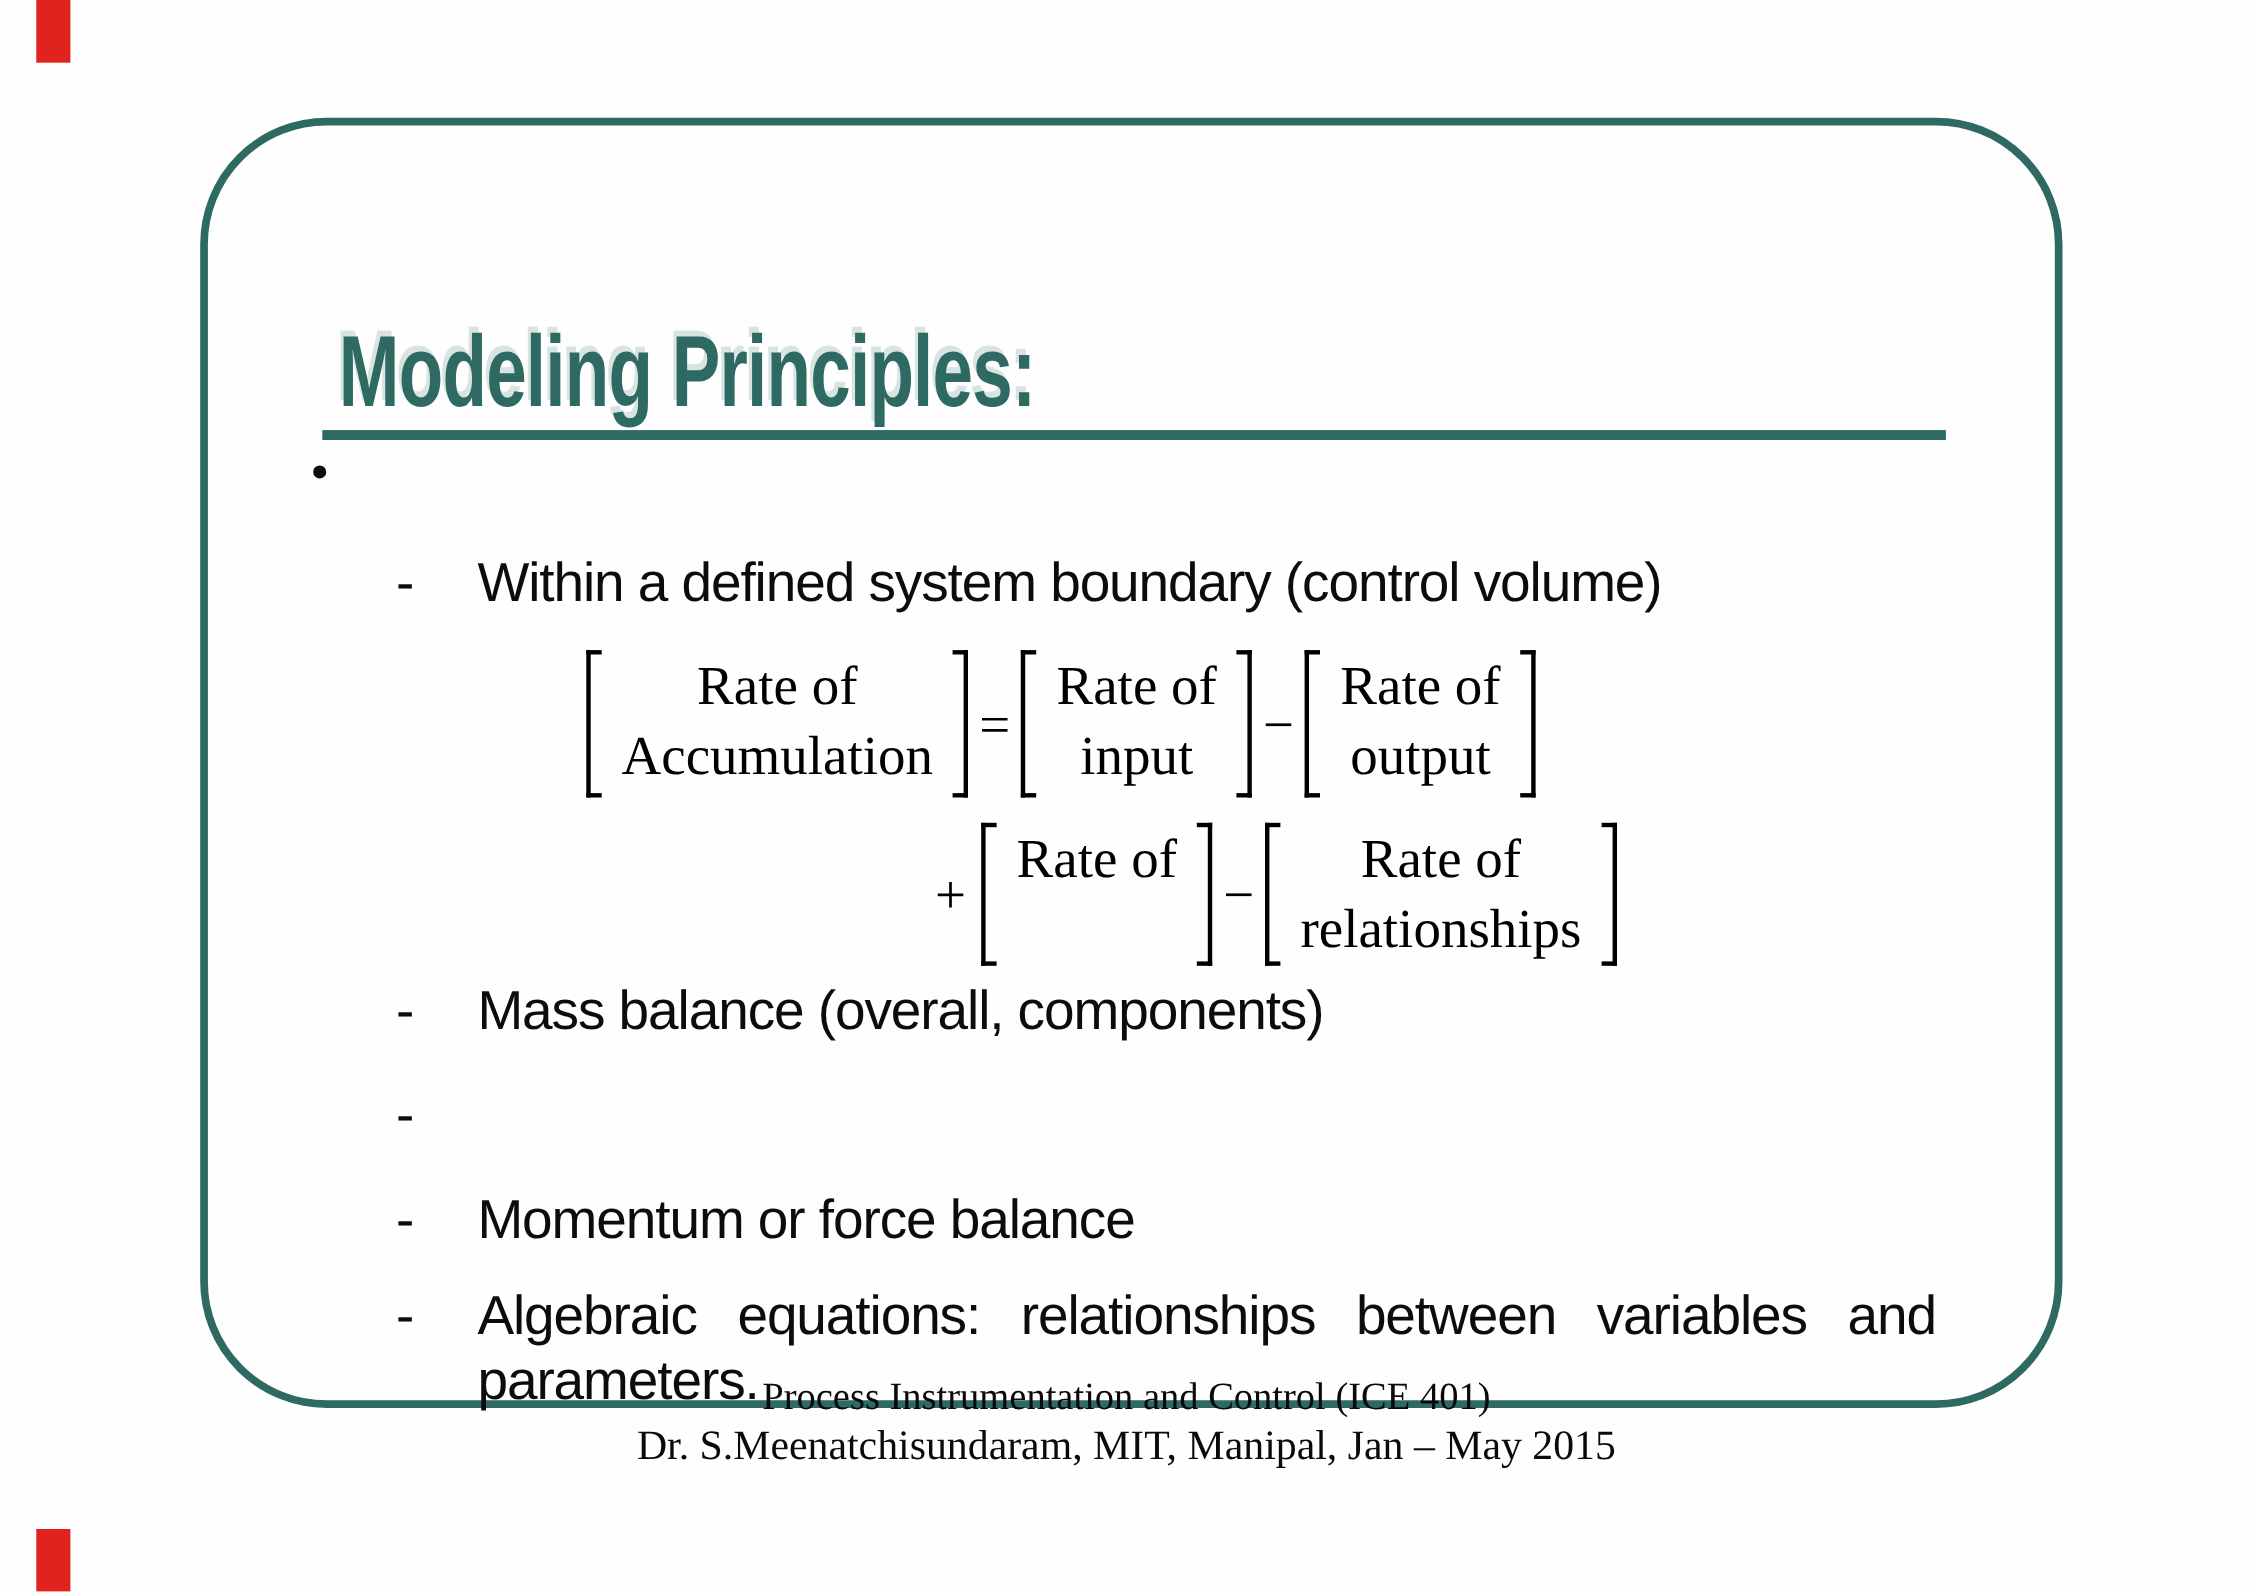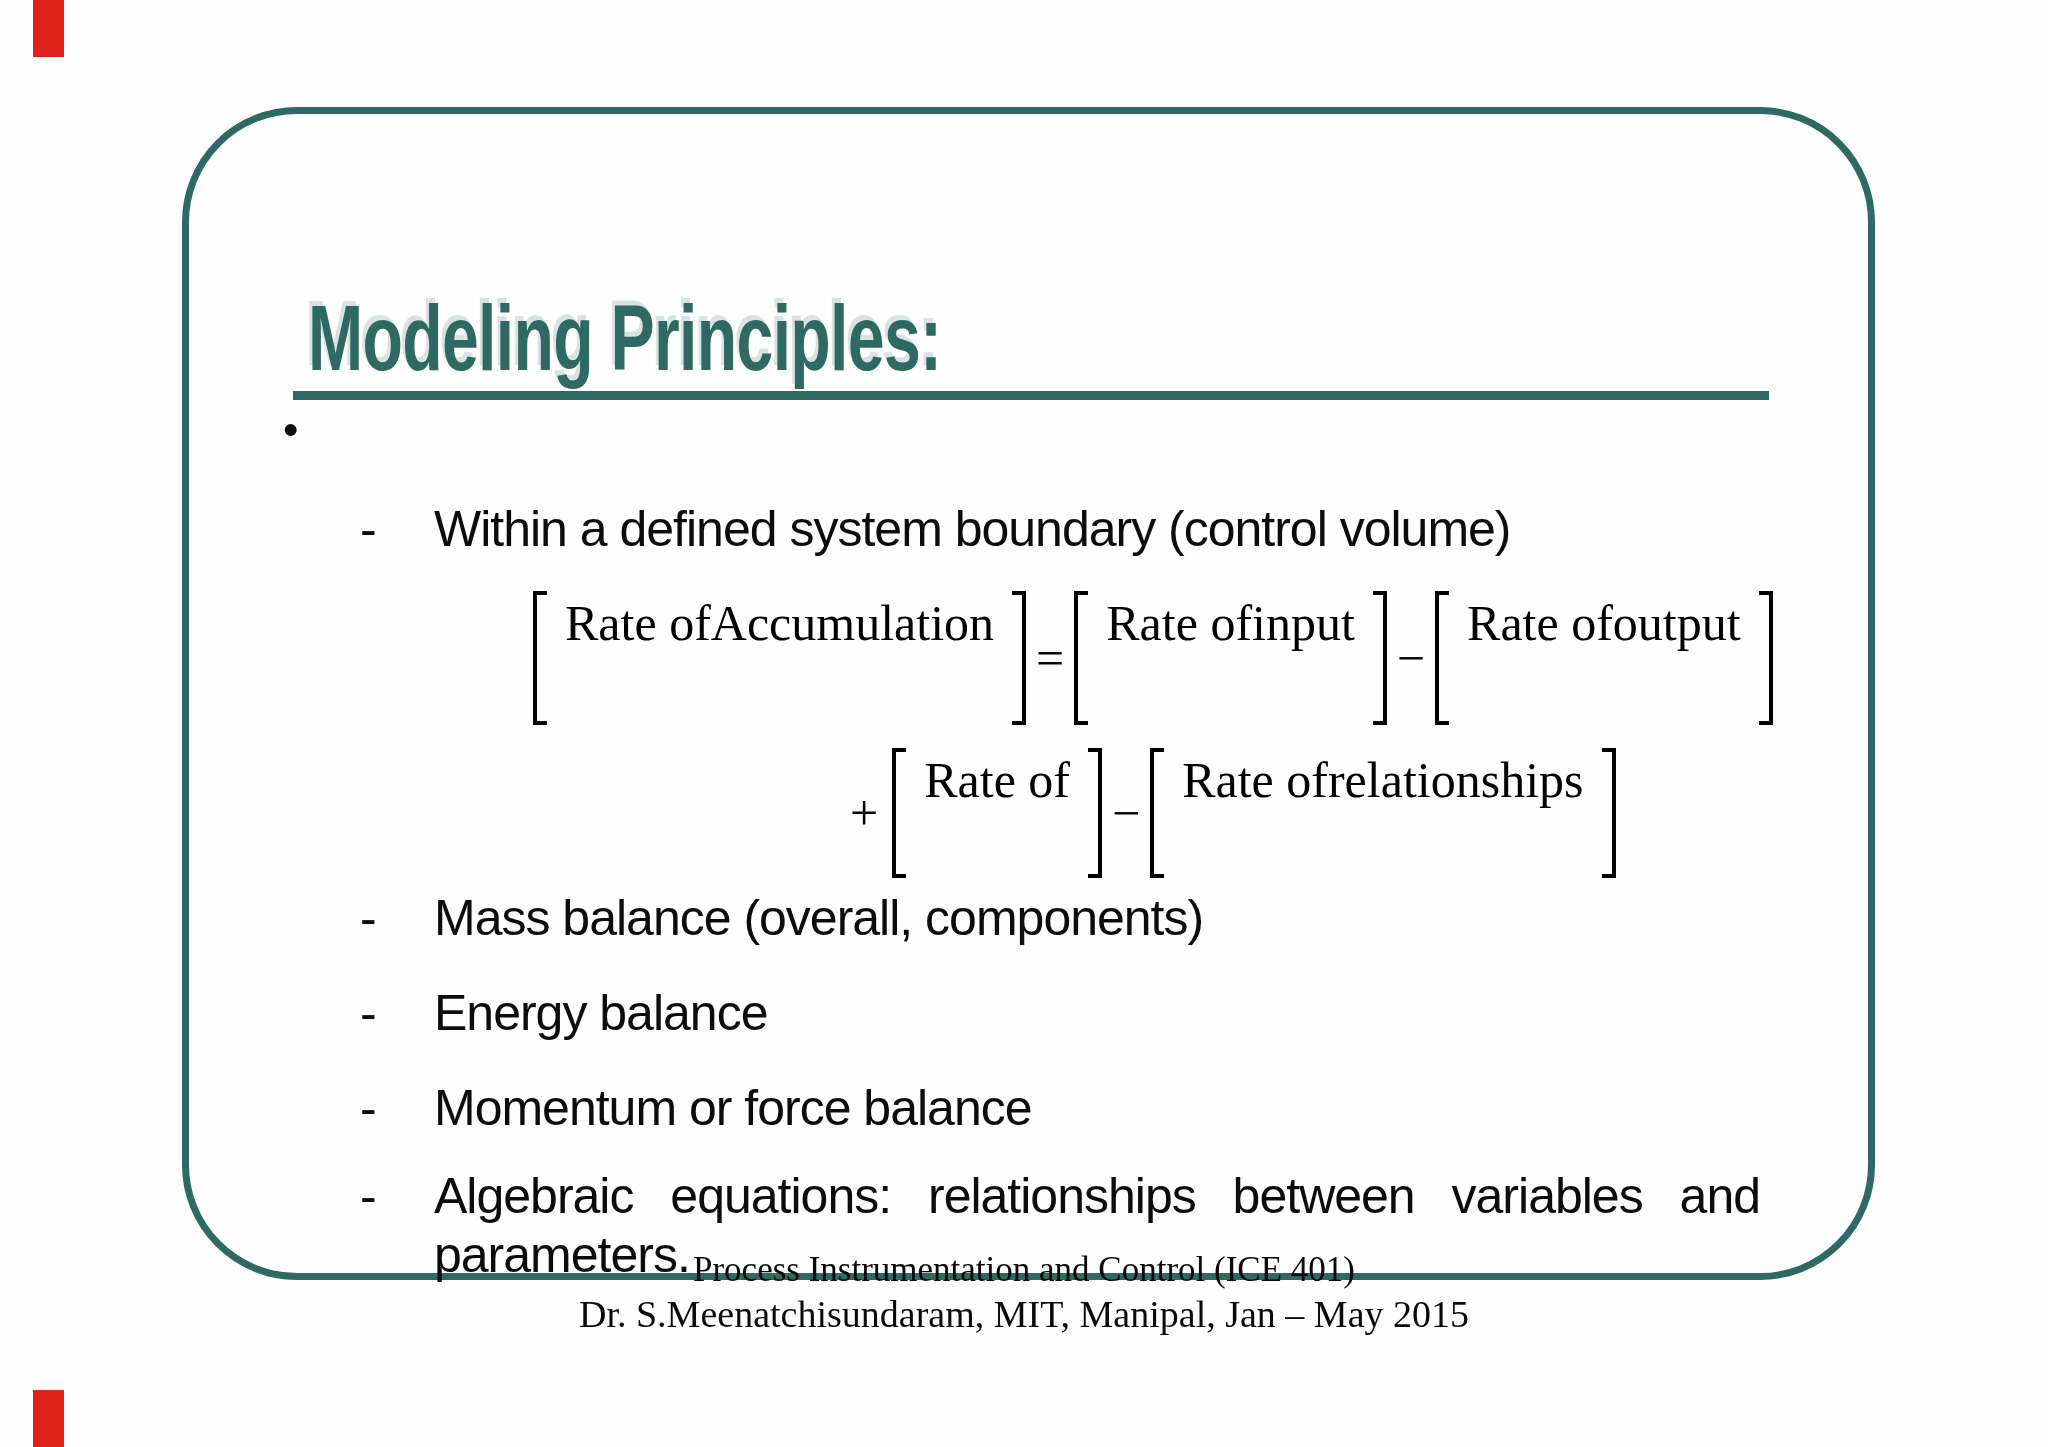--- a/index.html
+++ b/index.html
@@ -117,21 +117,21 @@
   }
   .eq-row.r1 { left: 533px; top: 591px; }
   .eq-row.r2 { left: 850px; top: 746px; }
   .bcell { display: flex; align-items: stretch; height: 134px; }
   .eq-row.r2 .bcell { height: 130px; }
   .bar { width: 14px; box-sizing: border-box; }
   .bar.l { border-left: 4px solid #000; border-top: 4px solid #000; border-bottom: 4px solid #000; }
   .bar.r { border-right: 4px solid #000; border-top: 4px solid #000; border-bottom: 4px solid #000; }
   .bcontent {
     display: flex;
-    flex-direction: row;
+    flex-direction: column;
     justify-content: flex-start;
     text-align: center;
     padding: 0 18px;
     line-height: 64px;
   }
   .op { margin: 0 10px; line-height: 134px; }
   .op.plus { margin: 0 14px 0 0; }
 
   
   .footer {
@@ -217,21 +217,20 @@
     </div>
   </div>
 
   <div class="sub mass">
     <span class="dash">-</span>
     <span class="text">Mass balance (overall, components)</span>
   </div>
 
   <div class="sub energy">
     <span class="dash">-</span>
-    <span class="text">Energy balance</span>
   </div>
 
   <div class="sub momentum">
     <span class="dash">-</span>
     <span class="text">Momentum or force balance</span>
   </div>
 
   <div class="sub algebraic">
     <span class="dash">-</span>
     <span class="text">

